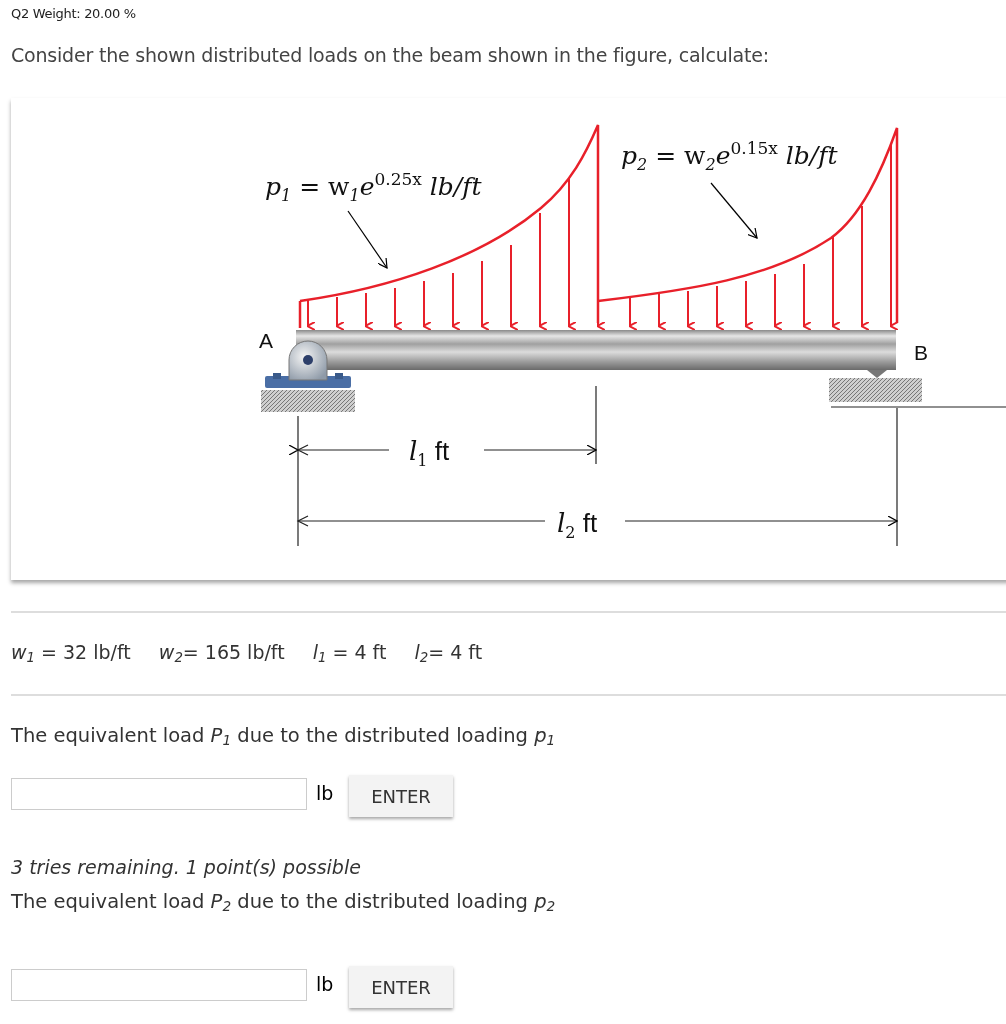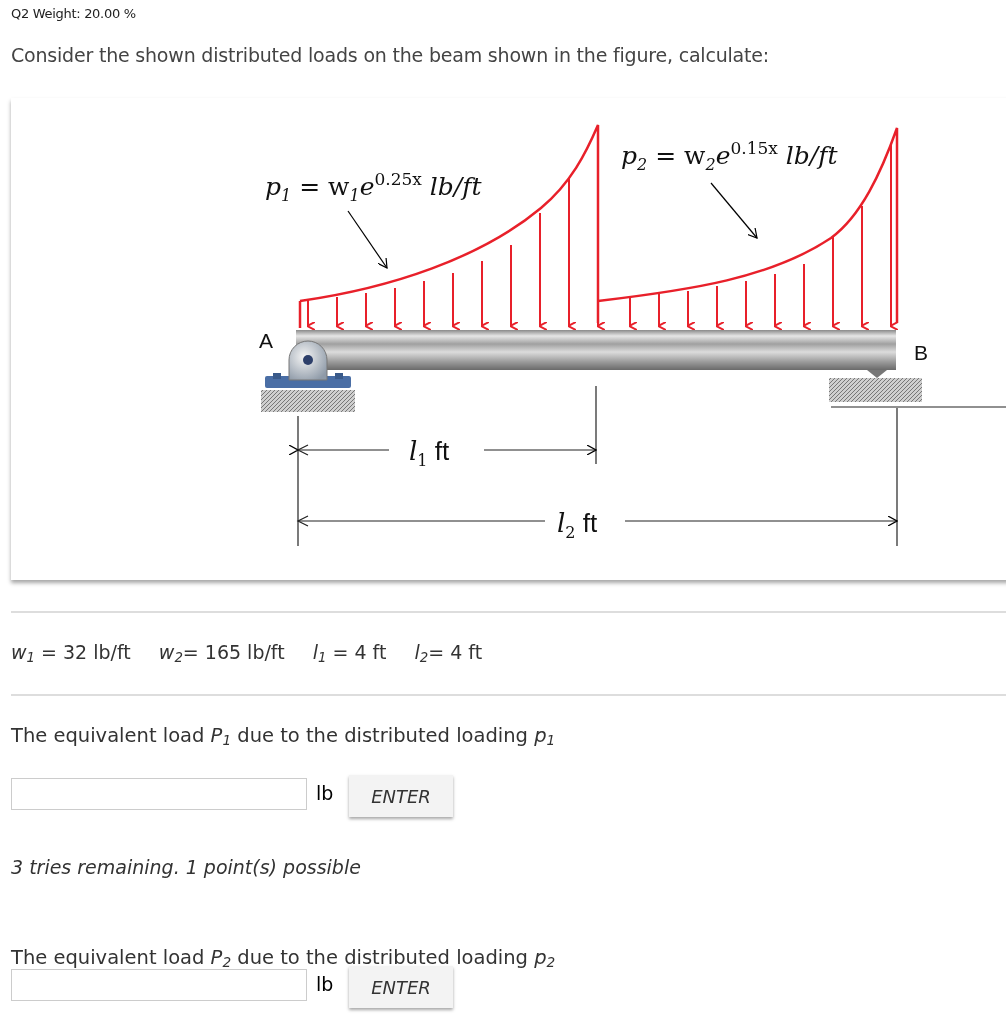--- a/index.html
+++ b/index.html
@@ -15,21 +15,21 @@
   .givens .var { font-style:italic; }
   .givens .item { margin-right:22px; }
   .prompt { position:absolute; left:11px; font-size:19.5px; color:#333; white-space:nowrap; }
   .prompt .var { font-style:italic; }
   .answer-row { position:absolute; left:11px; height:36px; }
   .answer-input { position:absolute; left:0; top:0; width:296px; height:32px; border:1px solid #ccc;
                   background:#fff; box-sizing:border-box; padding:0 6px; font-size:17px; }
   .unit { position:absolute; left:305px; top:4px; font-size:19px; color:#000000; }
   .enter-btn { position:absolute; left:338px; top:-3px; width:104px; height:42px; background:#f3f3f3;
                border:none; box-shadow:0 2px 3px rgba(0,0,0,0.35); font-size:18px; color:#333;
-               font-family:"DejaVu Sans", sans-serif; cursor:pointer;font-style:italic; }
+               font-family:"DejaVu Sans", sans-serif; cursor:pointer; }
   .tries { position:absolute; left:11px; top:856px; font-size:19px; font-style:italic; color:#333; }
   sub { font-size:0.7em; vertical-align:-0.25em; }
 </style>
 </head>
 <body>
 
 <div class="q-title">Q2 Weight: 20.00 %</div>
 <div class="q-desc">Consider the shown distributed loads on the beam shown in the figure, calculate:</div>
 
 <div class="figure">
@@ -158,20 +158,20 @@
   <span>The equivalent load </span><span class="var">P</span><sub class="var">1</sub><span> due to the distributed loading </span><span class="var">p</span><sub class="var">1</sub>
 </div>
 <div class="answer-row" style="top:778px;">
   <input class="answer-input" type="text" value="" style="">
   <span class="unit">lb</span>
   <button class="enter-btn">ENTER</button>
 </div>
 
 <div class="tries">3 tries remaining. 1 point(s) possible</div>
 
-<div class="prompt" style="top:946px;">
+<div class="prompt" style="top:890px;">
   <span>The equivalent load </span><span class="var">P</span><sub class="var">2</sub><span> due to the distributed loading </span><span class="var">p</span><sub class="var">2</sub>
 </div>
 <div class="answer-row" style="top:969px;">
   <input class="answer-input" type="text" value="" style="">
   <span class="unit">lb</span>
   <button class="enter-btn">ENTER</button>
 </div>
 
 </body></html>

